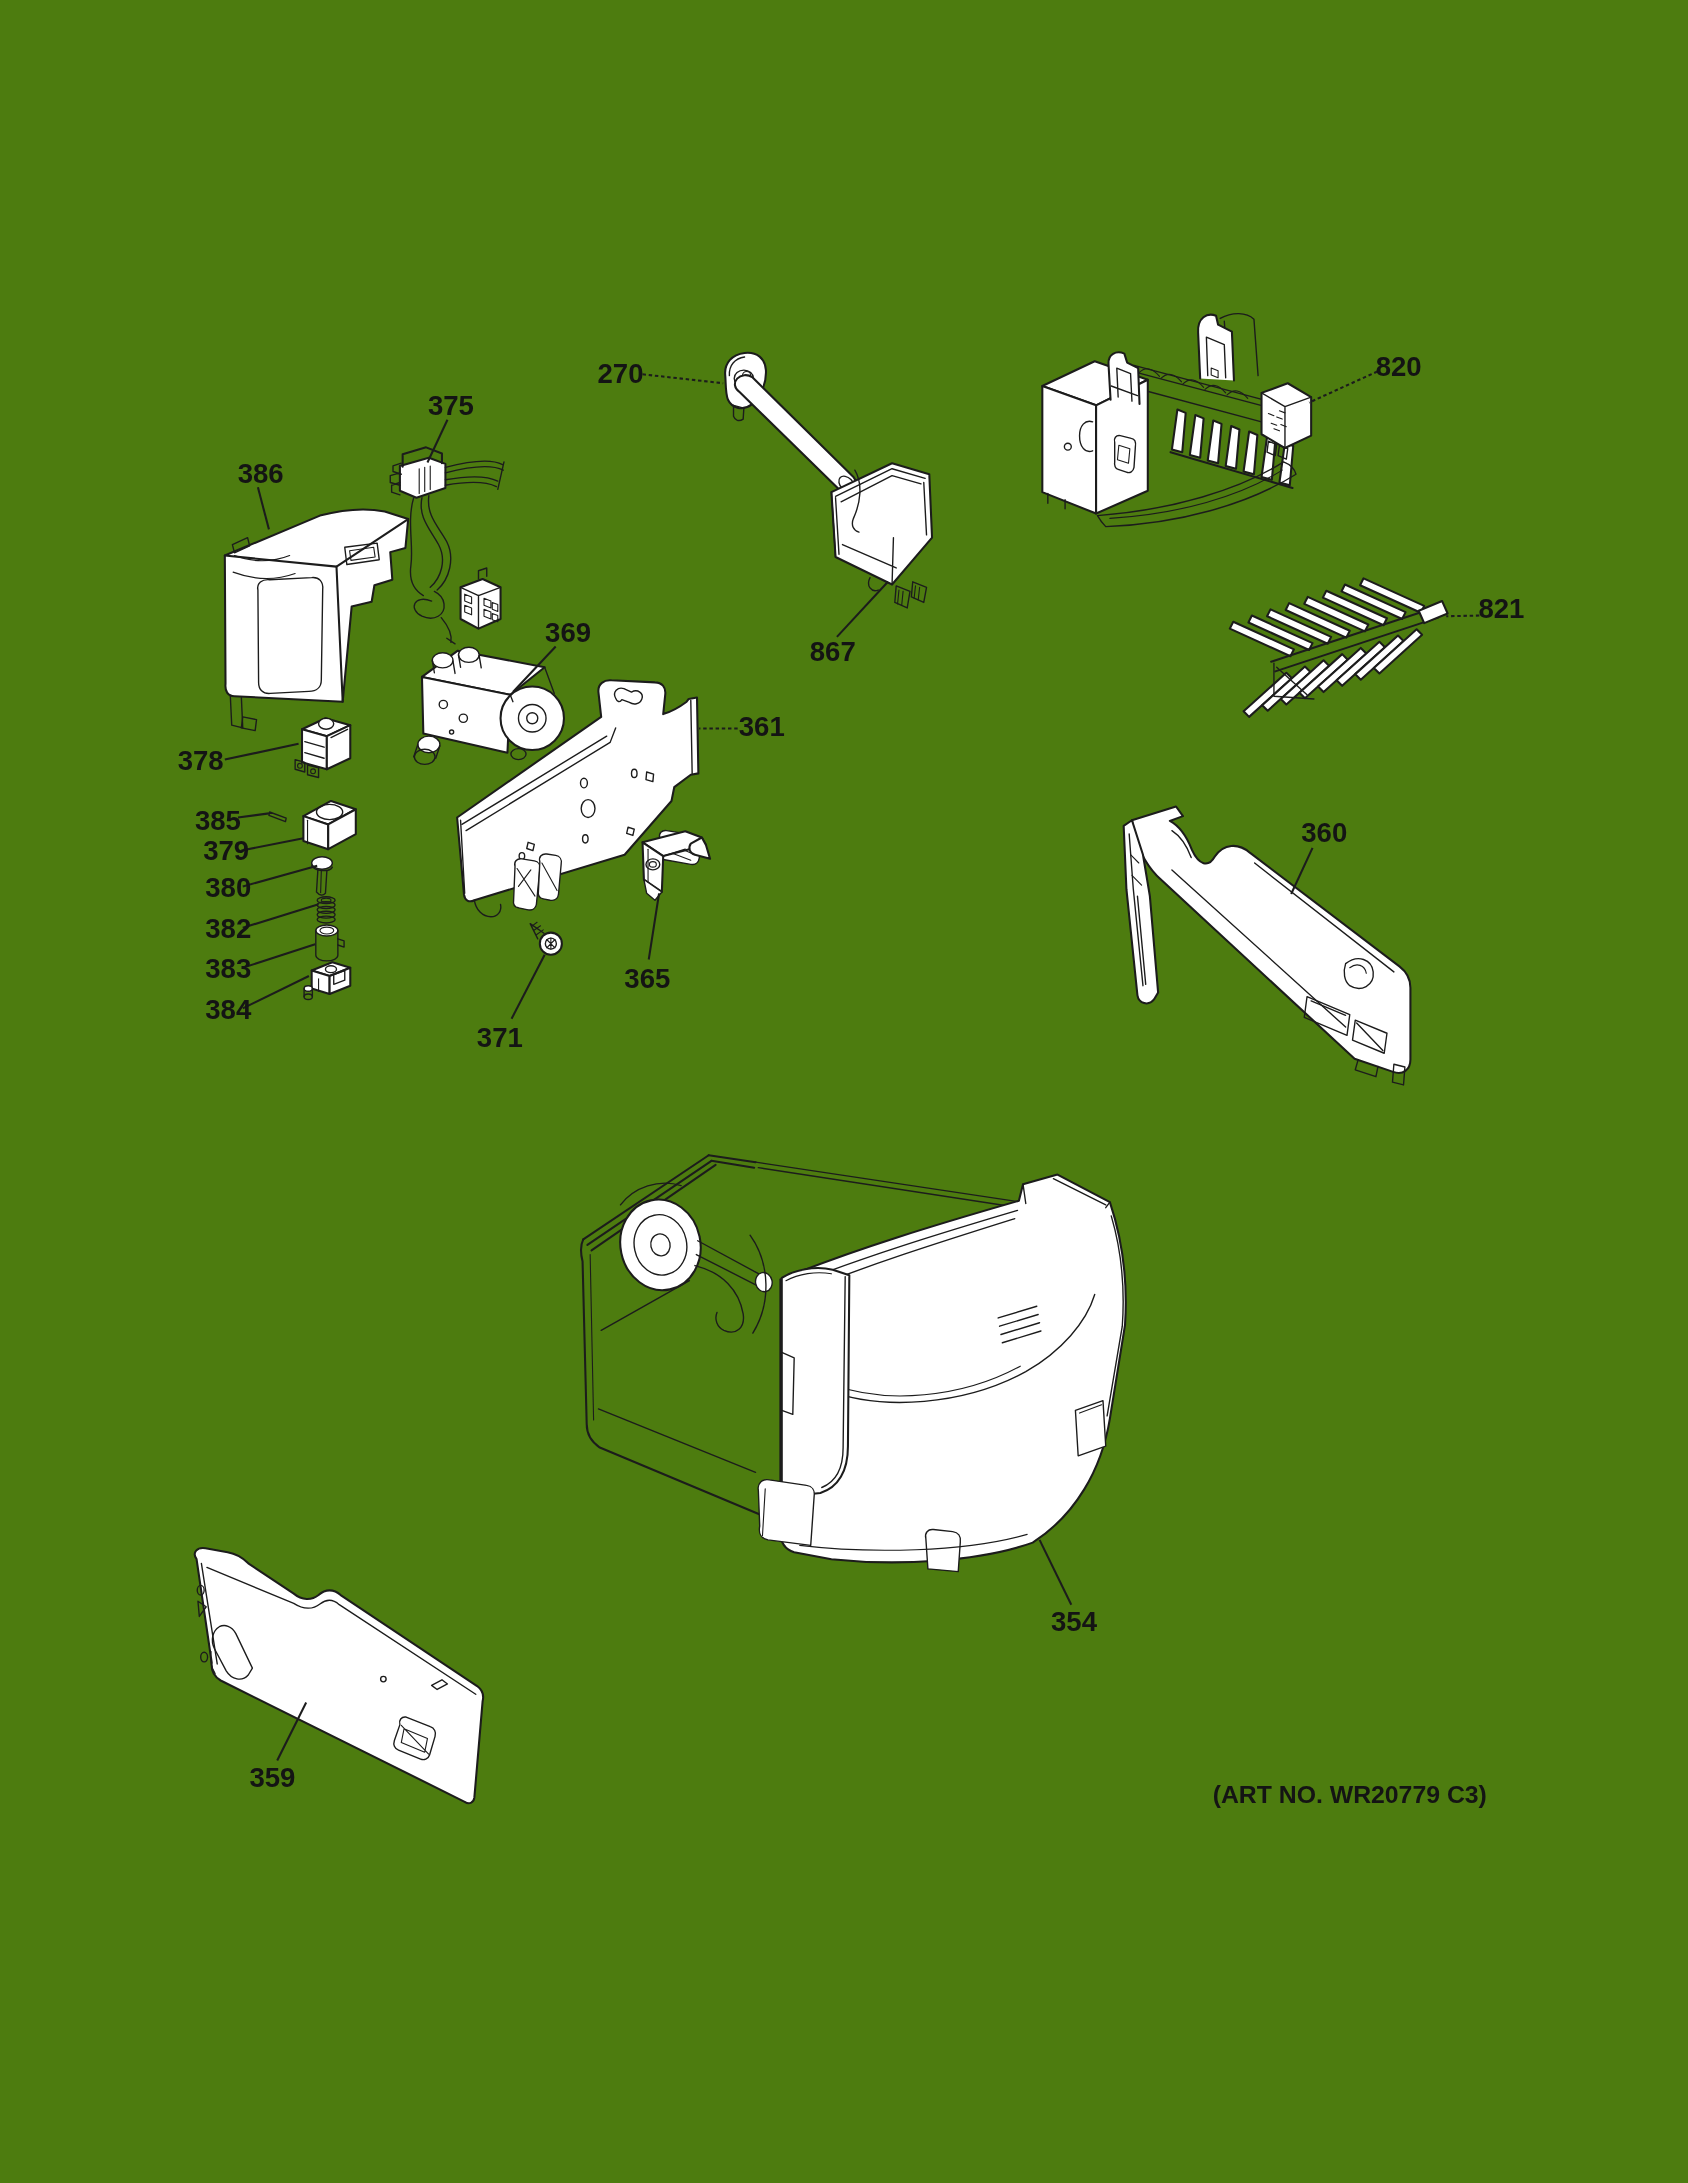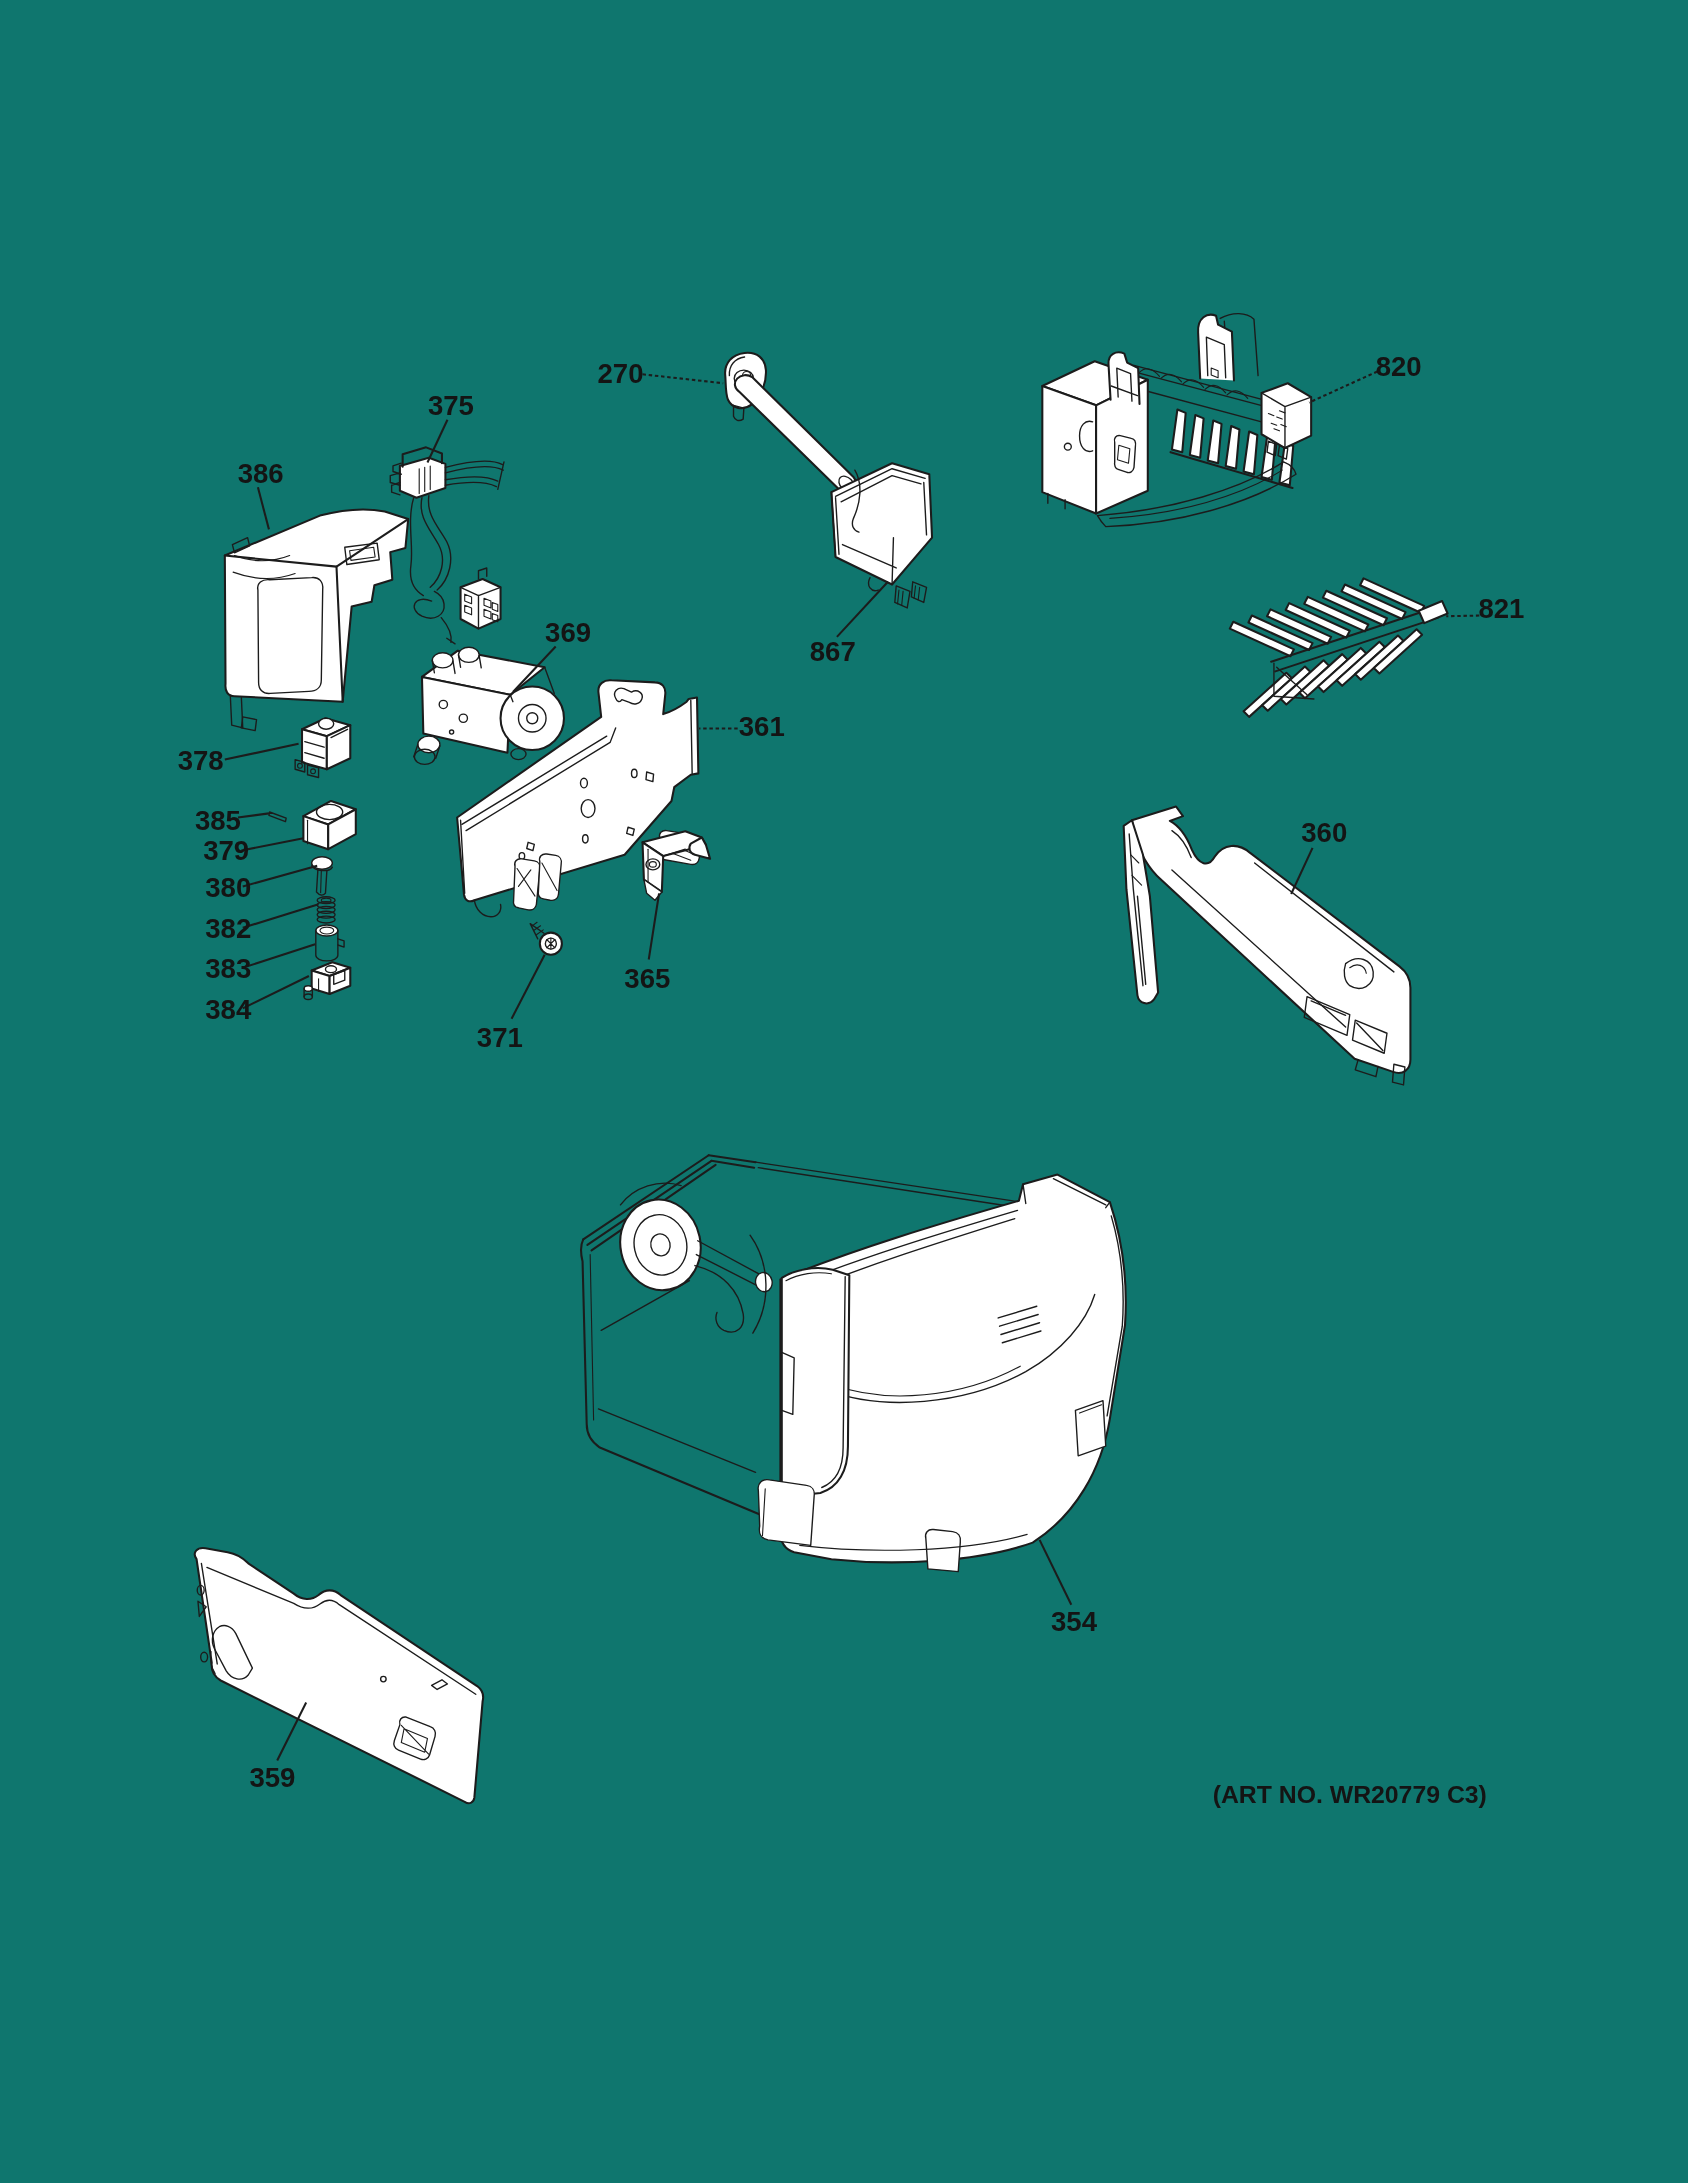--- a/index.html
+++ b/index.html
@@ -1,16 +1,16 @@
 <!DOCTYPE html>
 <html style="font-size:11px"><head>
 <meta charset="utf-8">
 <style>
   html,body{margin:0;padding:0;background:#ffffff;}
-  .stage{width:1689px;height:2183px;background:#0f766e;position:relative;}
+  .stage{width:1689px;height:2183px;background:#4d7c0f;position:relative;}
   svg{display:block;}
   .art path,.art line,.art ellipse,.art circle,.art polyline{
     fill:none;stroke:#1c1c1c;stroke-width:3;stroke-linecap:round;stroke-linejoin:round;
   }
   .art .w{fill:#ffffff;}
   .art .t2{stroke-width:2;}
   .art .t1{stroke-width:1.6;}
   .leader{stroke:#1c1c1c;stroke-width:3;fill:none;}
   .leader.dot{stroke-dasharray:5 4;}
   text.callout{

